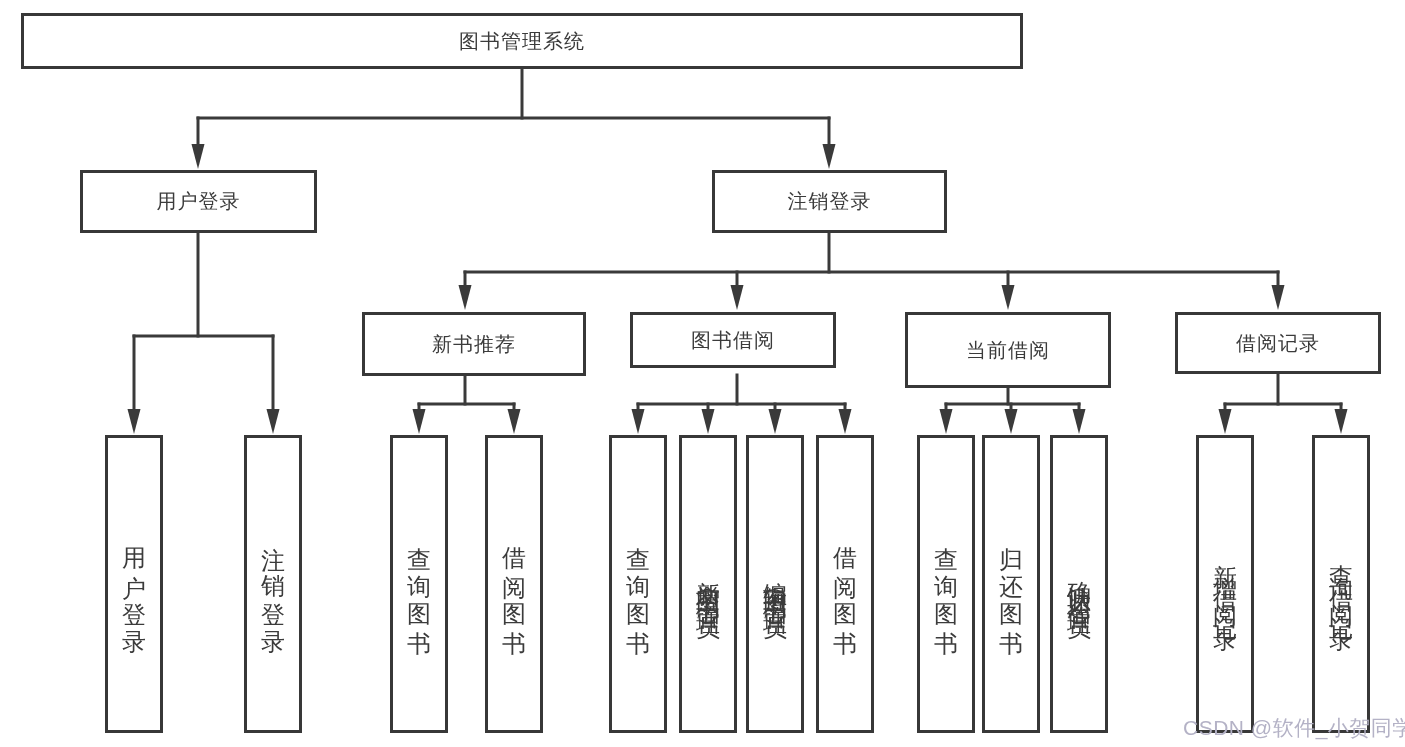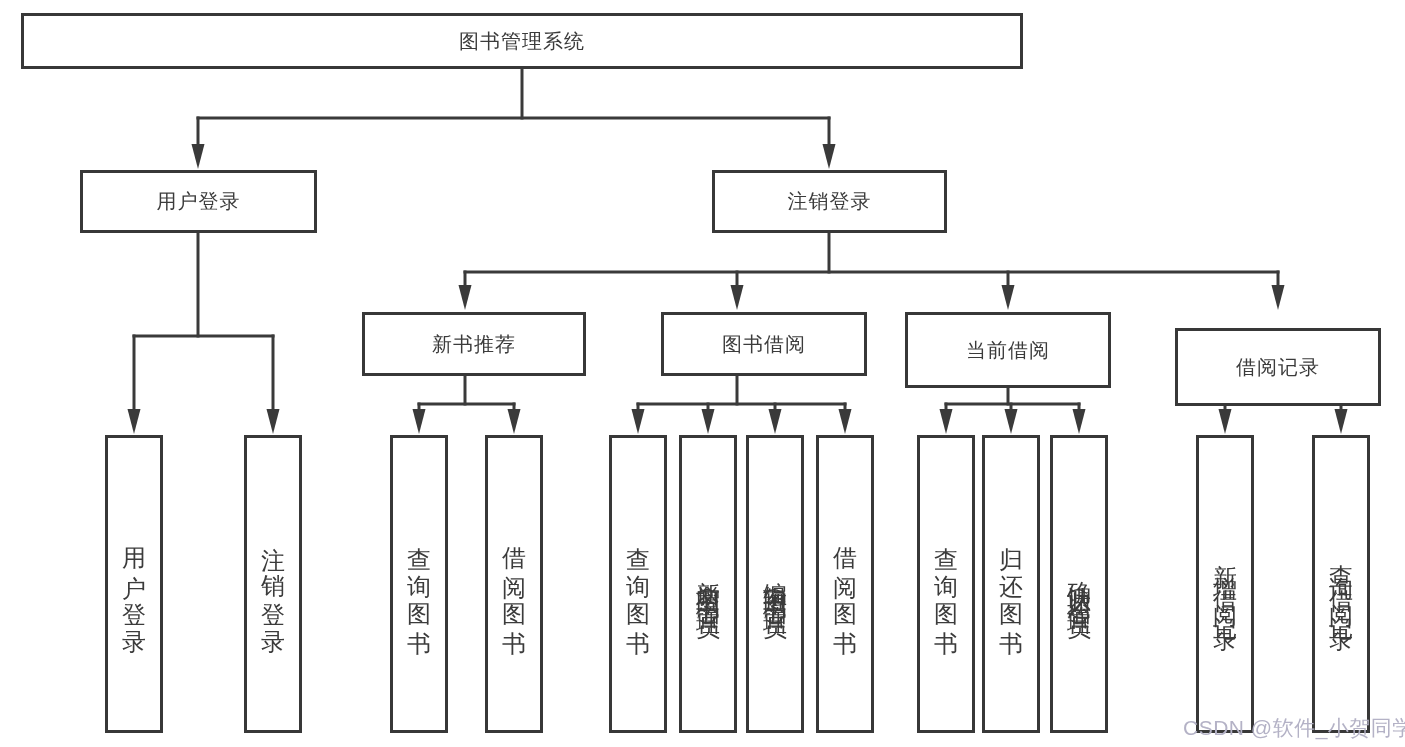--- a/index.html
+++ b/index.html
@@ -134,27 +134,27 @@
   <div class="box" style="left:80px;top:170px;width:237px;height:63px">
     <span class="hlabel">用户登录</span>
   </div>
   <div class="box" style="left:712px;top:170px;width:235px;height:63px">
     <span class="hlabel">注销登录</span>
   </div>
 
   <div class="box" style="left:362px;top:312px;width:224px;height:64px">
     <span class="hlabel">新书推荐</span>
   </div>
-  <div class="box" style="left:661px;top:312px;width:206px;height:64px">
+  <div class="box" style="left:630px;top:312px;width:206px;height:56px">
     <span class="hlabel">图书借阅</span>
   </div>
   <div class="box" style="left:905px;top:312px;width:206px;height:76px">
     <span class="hlabel">当前借阅</span>
   </div>
-  <div class="box" style="left:1175px;top:328px;width:206px;height:78px">
+  <div class="box" style="left:1175px;top:312px;width:206px;height:62px">
     <span class="hlabel">借阅记录</span>
   </div>
 
   <div class="box" style="left:105px;top:435px;width:58px;height:298px">
     <span class="vlabel" style="letter-spacing: 28px;">用户登录</span>
   </div>
   <div class="box" style="left:244px;top:435px;width:58px;height:298px">
     <span class="vlabel" style="letter-spacing: 28px;">注销登录</span>
   </div>
 

